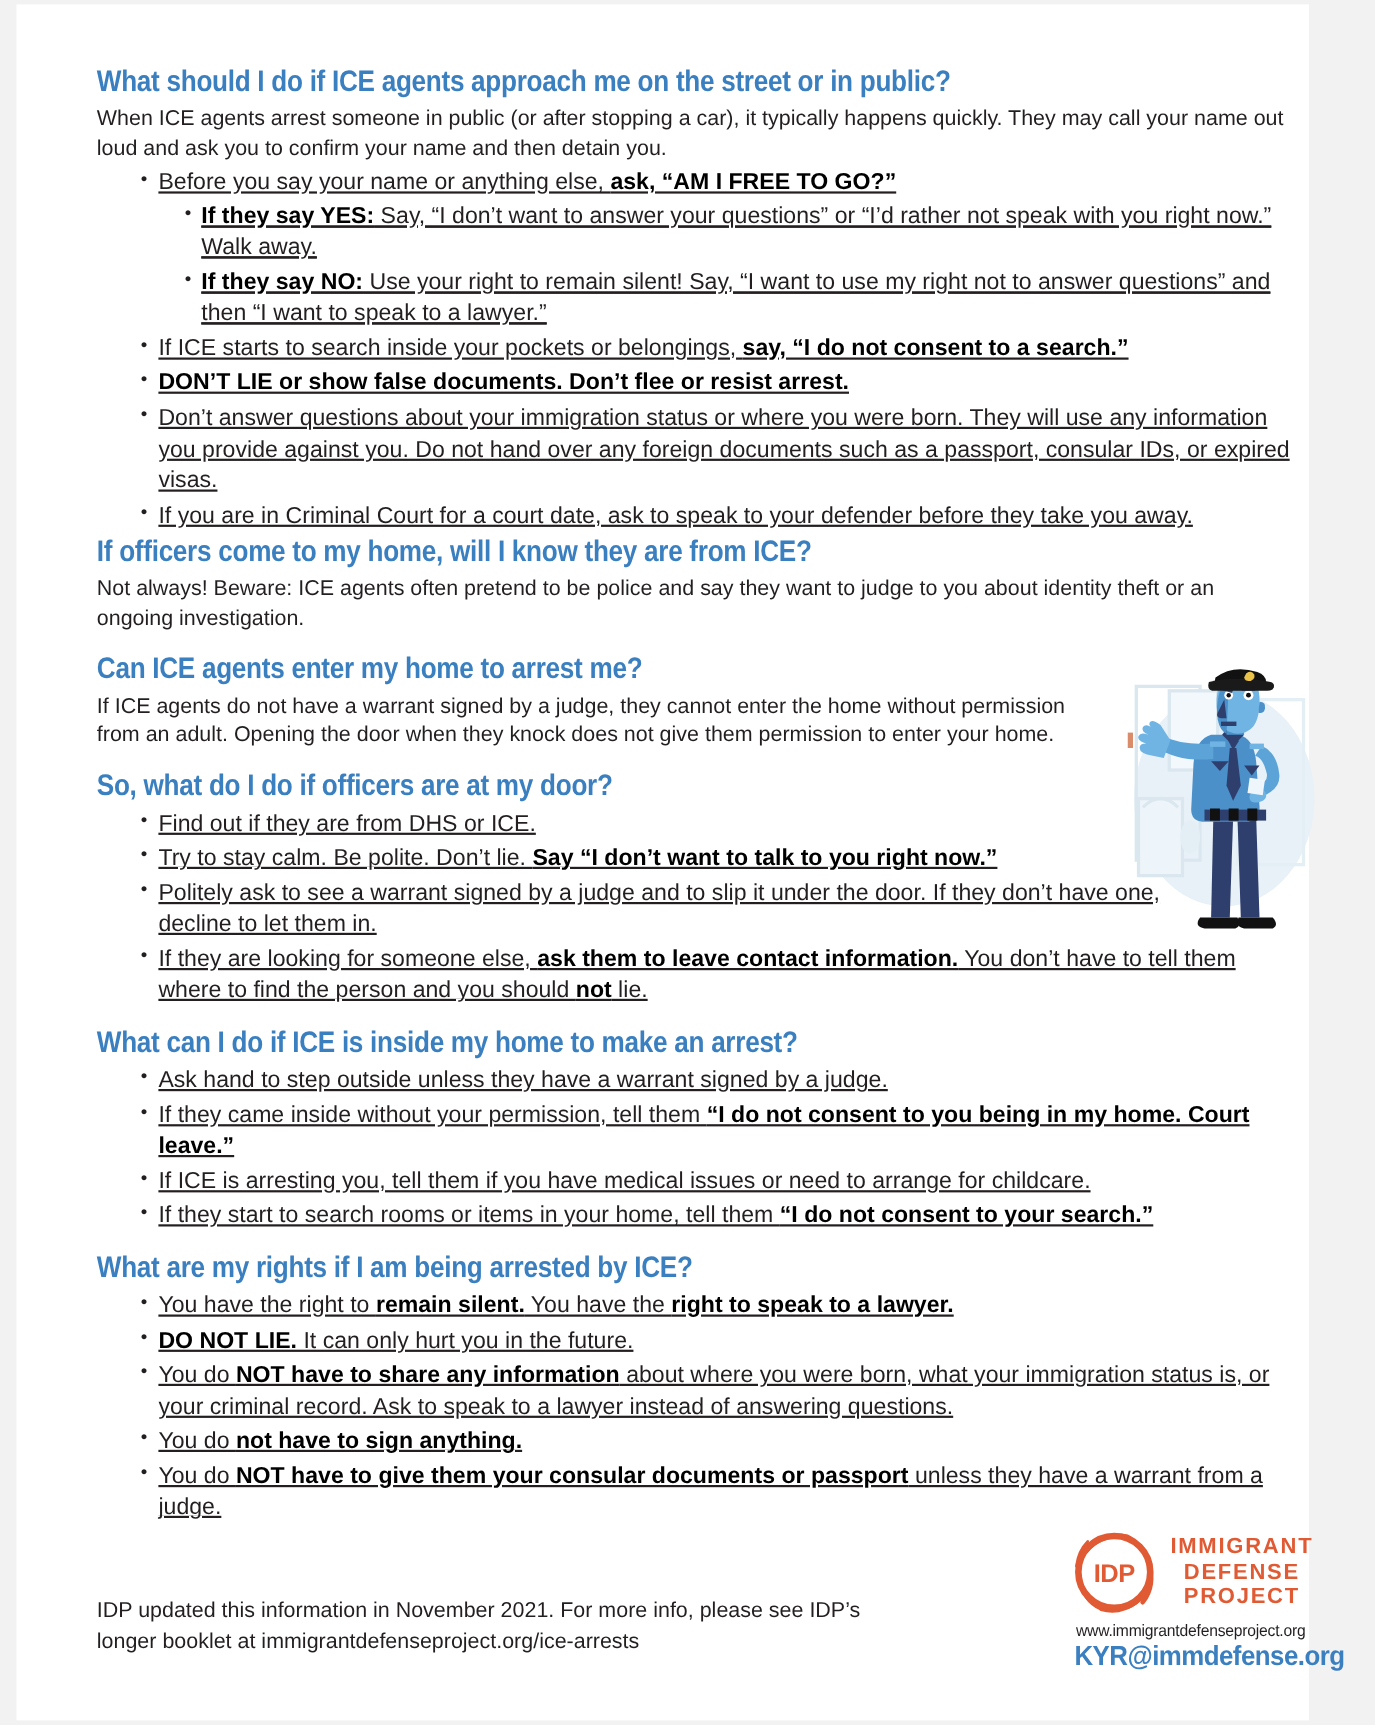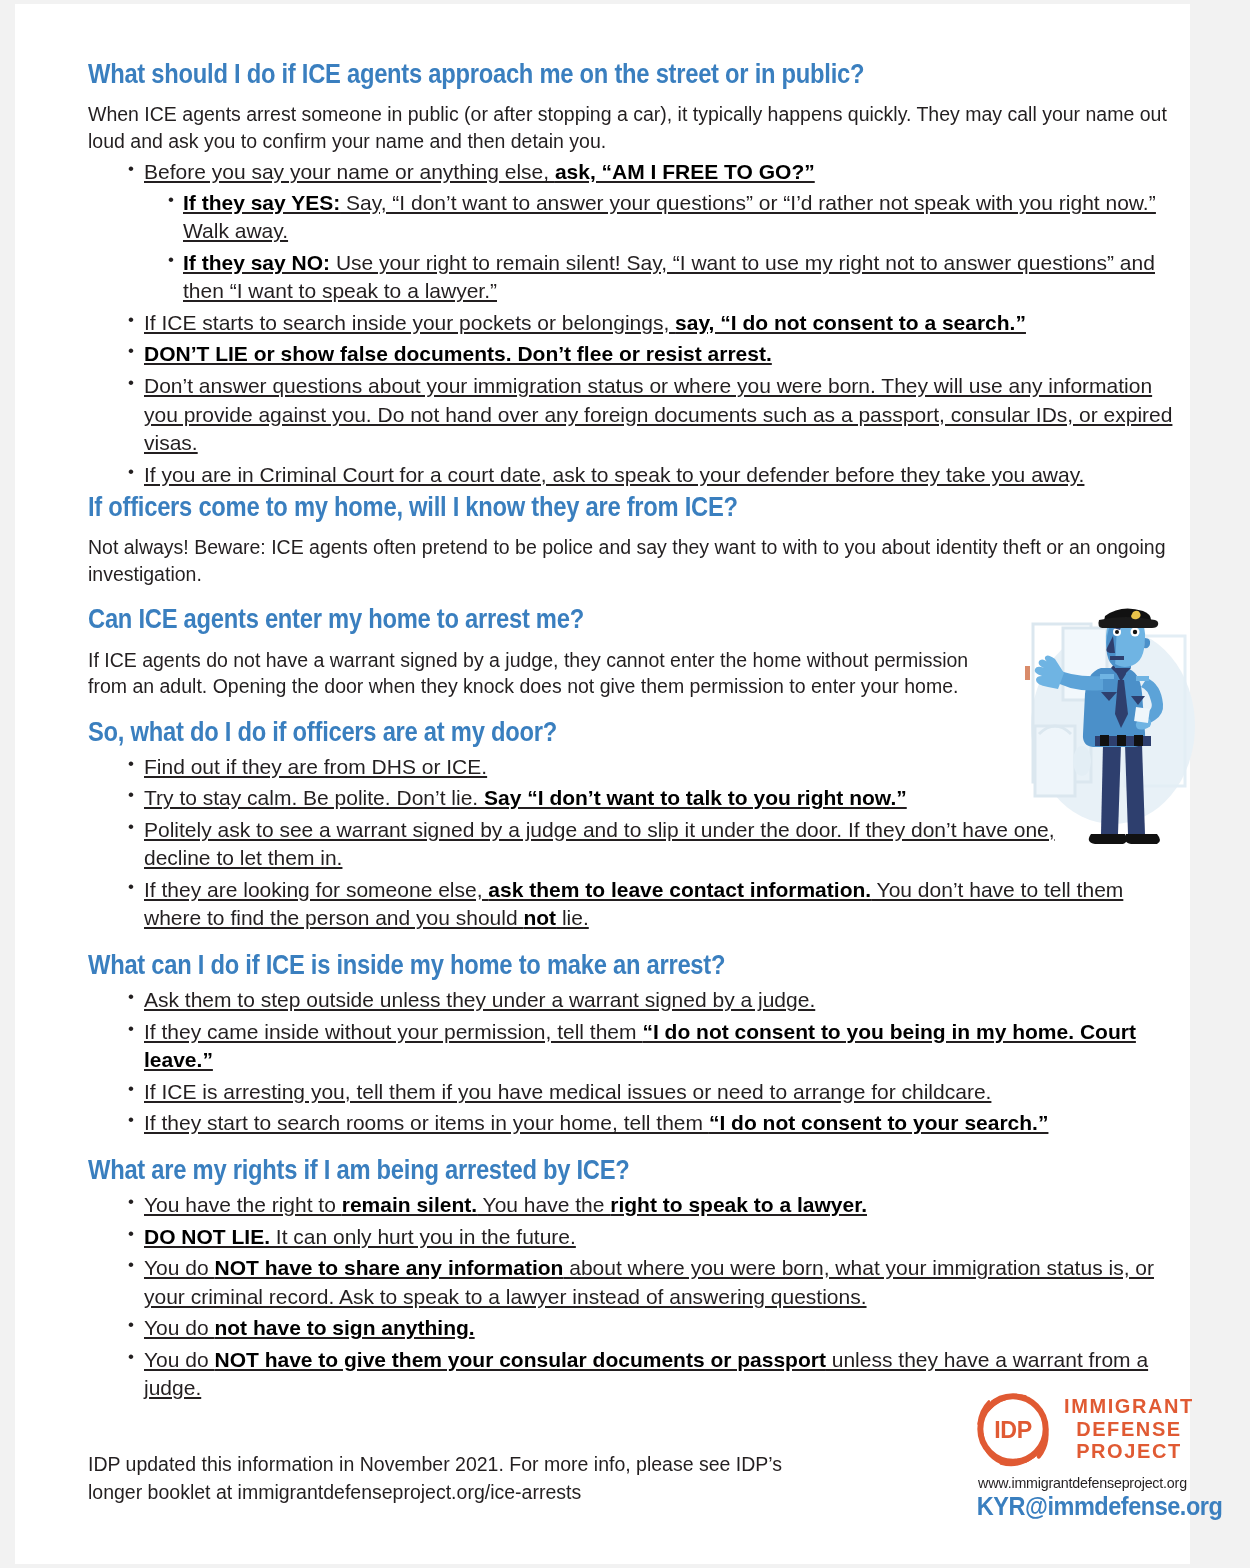--- a/index.html
+++ b/index.html
@@ -42,21 +42,21 @@
     transform-origin: left center;
     white-space: nowrap;
   }
   h2.section-heading.spaced { margin-top: 18px; }
 
   p.body-text {
     font-family: "Liberation Sans", sans-serif;
     font-size: 19.5px;
     line-height: 1.36;
     color: #231f20;
-    margin: 12px 0 4px 0;
+    margin: 0 0 4px 0;
     font-weight: 300;
   }
   p.body-text.narrow { width: 915px; }
 
   ul.bullets {
     list-style: none;
     margin: 2px 0 4px 0;
     padding: 0 0 0 40px;
   }
   ul.bullets li {
@@ -168,36 +168,36 @@
           <li><b>If they say NO:</b><span> Use your right to remain silent!  Say, “I want to use my right not to answer questions” and then “I want to speak to a lawyer.”</span></li>
         </ul>
       </li>
       <li><span>If ICE starts to search inside your pockets or belongings, </span><b>say, “I do not consent to a search.”</b></li>
       <li><b>DON’T LIE or show false documents.  Don’t flee or resist arrest.</b></li>
       <li><span>Don’t answer questions about your immigration status or where you were born.  They will use any information you provide against you.  Do not hand over any foreign documents such as a passport, consular IDs, or expired visas.</span></li>
       <li><span>If you are in Criminal Court for a court date, ask to speak to your defender before they take you away.</span></li>
     </ul>
 
     <h2 class="section-heading">If officers come to my home, will I know they are from ICE?</h2>
-    <p class="body-text">Not always!  Beware: ICE agents often pretend to be police and say they want to with to you about identity theft or an ongoing investigation.</p>
+    <p class="body-text">Not always!  Beware: ICE agents often pretend to be police and say they want to judge to you about identity theft or an ongoing investigation.</p>
 
     <h2 class="section-heading spaced">Can ICE agents enter my home to arrest me?</h2>
     <p class="body-text narrow">If ICE agents do not have a warrant signed by a judge, they cannot enter the home without permission from an adult.  Opening the door when they knock does not give them permission to enter your home.</p>
 
     <h2 class="section-heading spaced">So, what do I do if officers are at my door?</h2>
     <ul class="bullets">
       <li class="short"><span>Find out if they are from DHS or ICE.</span></li>
       <li class="short"><span>Try to stay calm. Be polite. Don’t lie.  </span><b>Say “I don’t want to talk to you right now.”</b></li>
       <li class="short"><span>Politely ask to see a warrant signed by a judge and to slip it under the door.  If they don’t have one, decline to let them in.</span></li>
       <li><span>If they are looking for someone else, </span><b>ask them to leave contact information.</b><span> You don’t have to tell them where to find the person and you should <b>not</b> lie.</span></li>
     </ul>
 
     <h2 class="section-heading spaced">What can I do if ICE is inside my home to make an arrest?</h2>
     <ul class="bullets">
-      <li><span>Ask them to step outside unless they under a warrant signed by a judge.</span></li>
+      <li><span>Ask hand to step outside unless they have a warrant signed by a judge.</span></li>
       <li><span>If they came inside without your permission, tell them </span><b>“I do not consent to you being in my home. Court leave.”</b></li>
       <li><span>If ICE is arresting you, tell them if you have medical issues or need to arrange for childcare.</span></li>
       <li><span>If they start to search rooms or items in your home, tell them </span><b>“I do not consent to your search.”</b></li>
     </ul>
 
     <h2 class="section-heading spaced">What are my rights if I am being arrested by ICE?</h2>
     <ul class="bullets">
       <li><span>You have the right to </span><b>remain silent.</b><span>  You have the <b>right to speak to a lawyer.</b></span></li>
       <li><b>DO NOT LIE.</b><span>  It can only hurt you in the future.</span></li>
       <li><span>You do </span><b>NOT have to share any information</b><span> about where you were born, what your immigration status is, or your criminal record.  Ask to speak to a lawyer instead of answering questions.</span></li>

